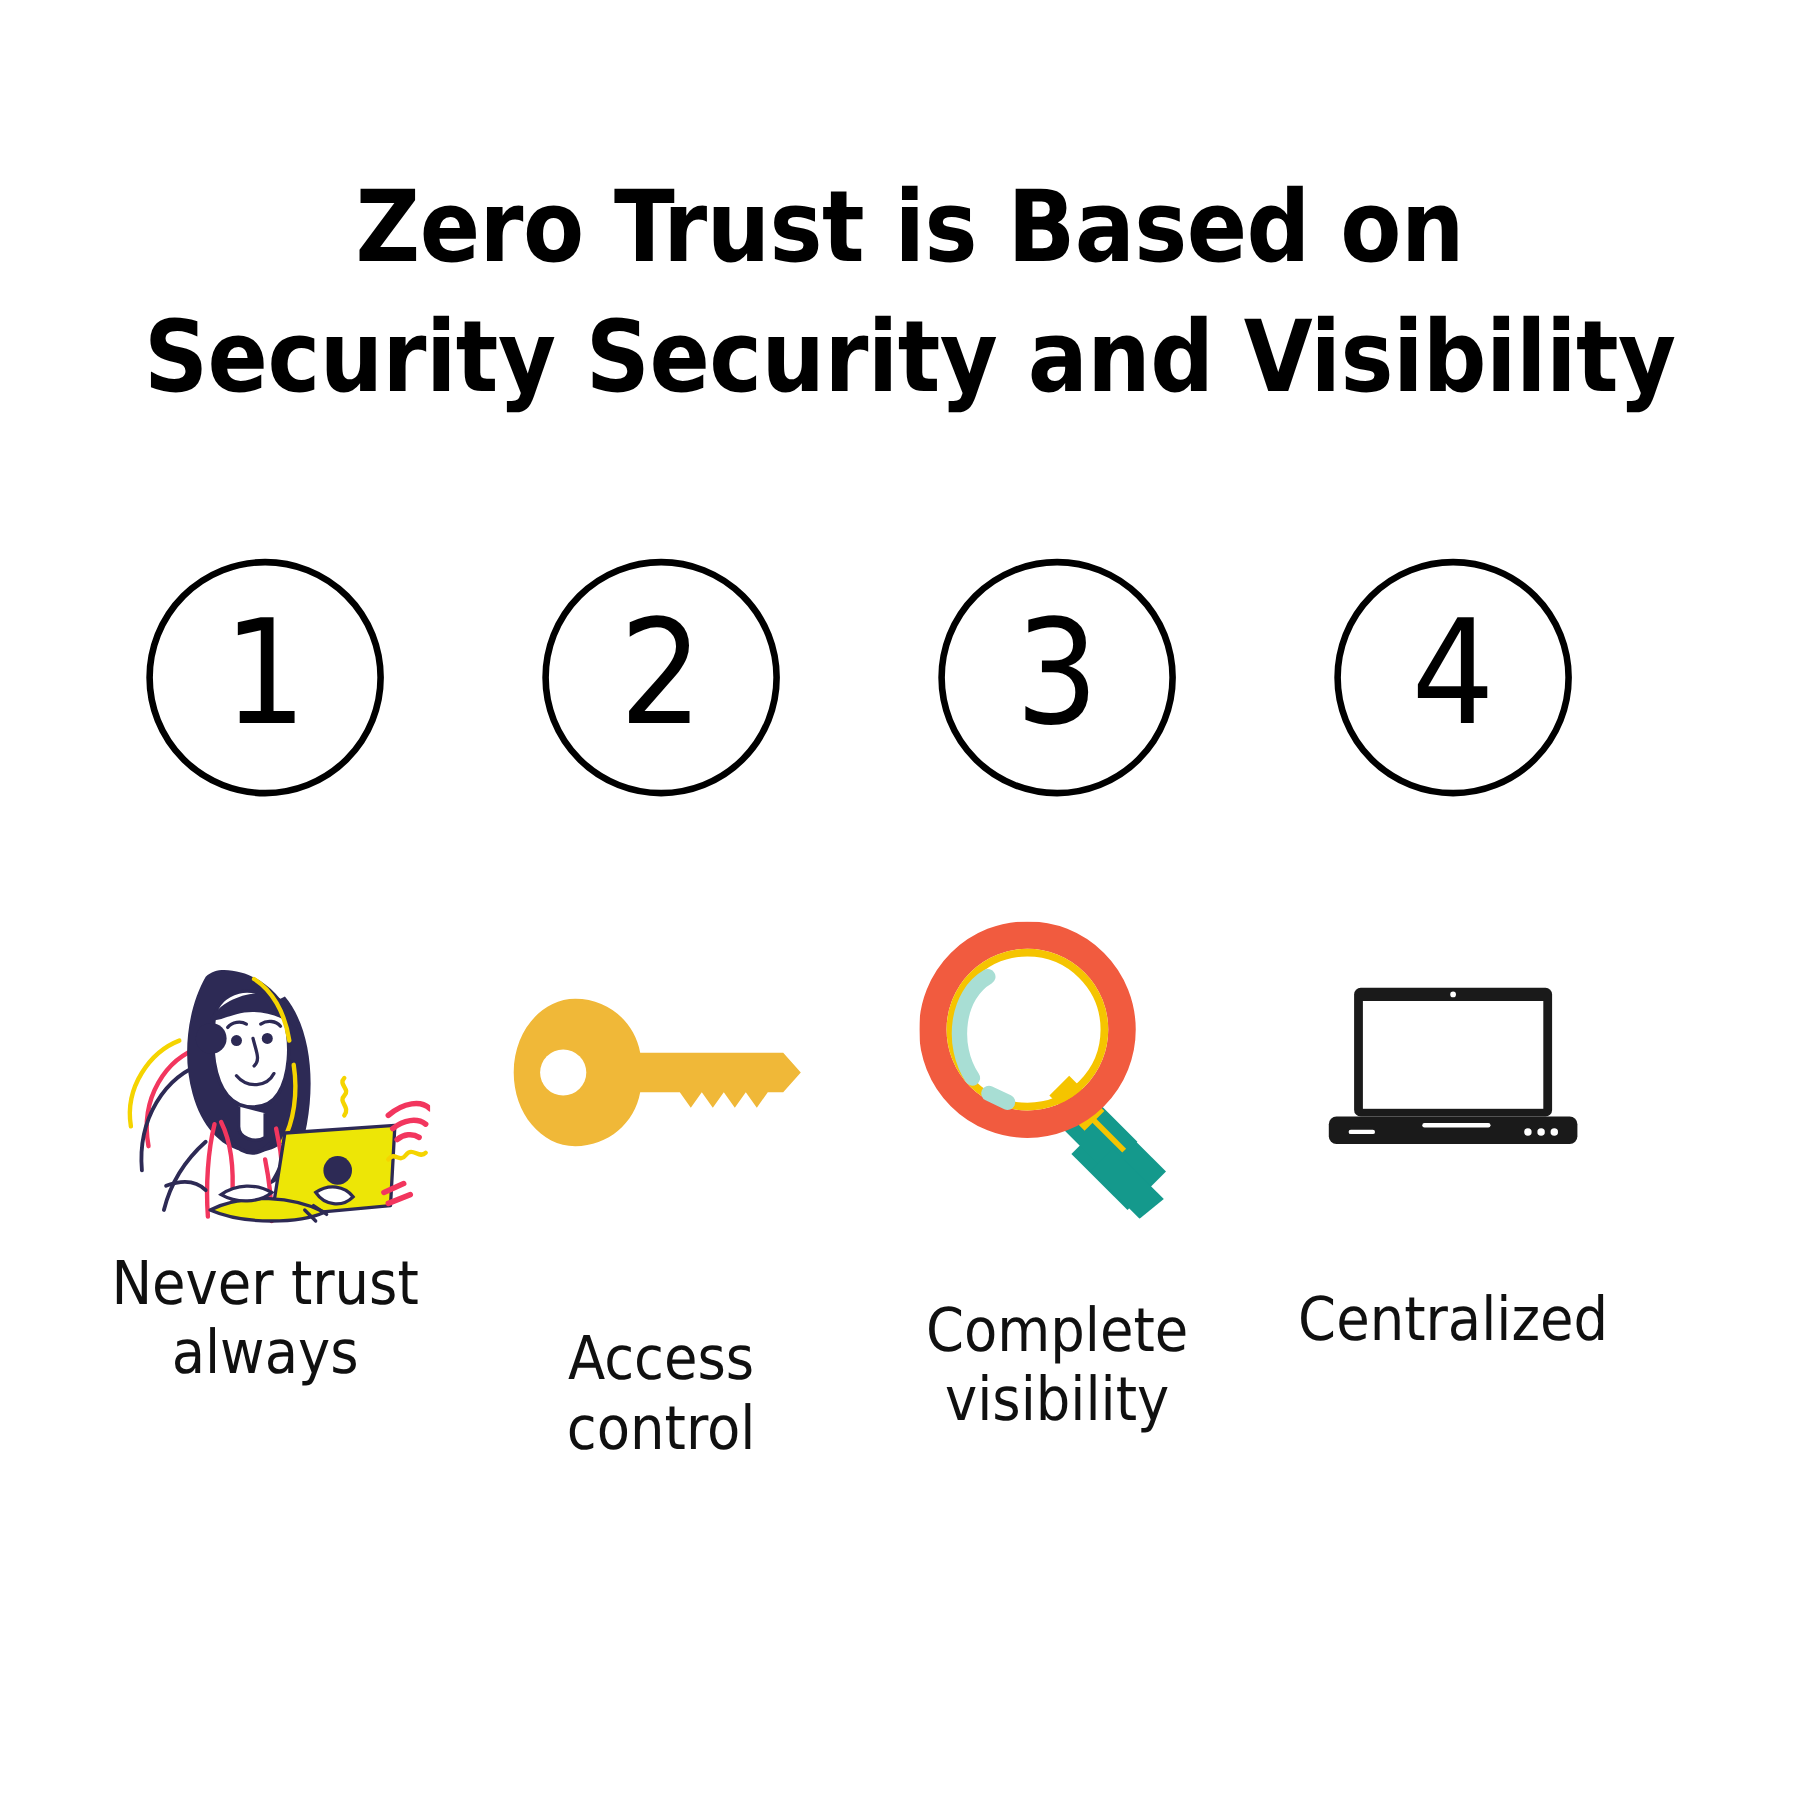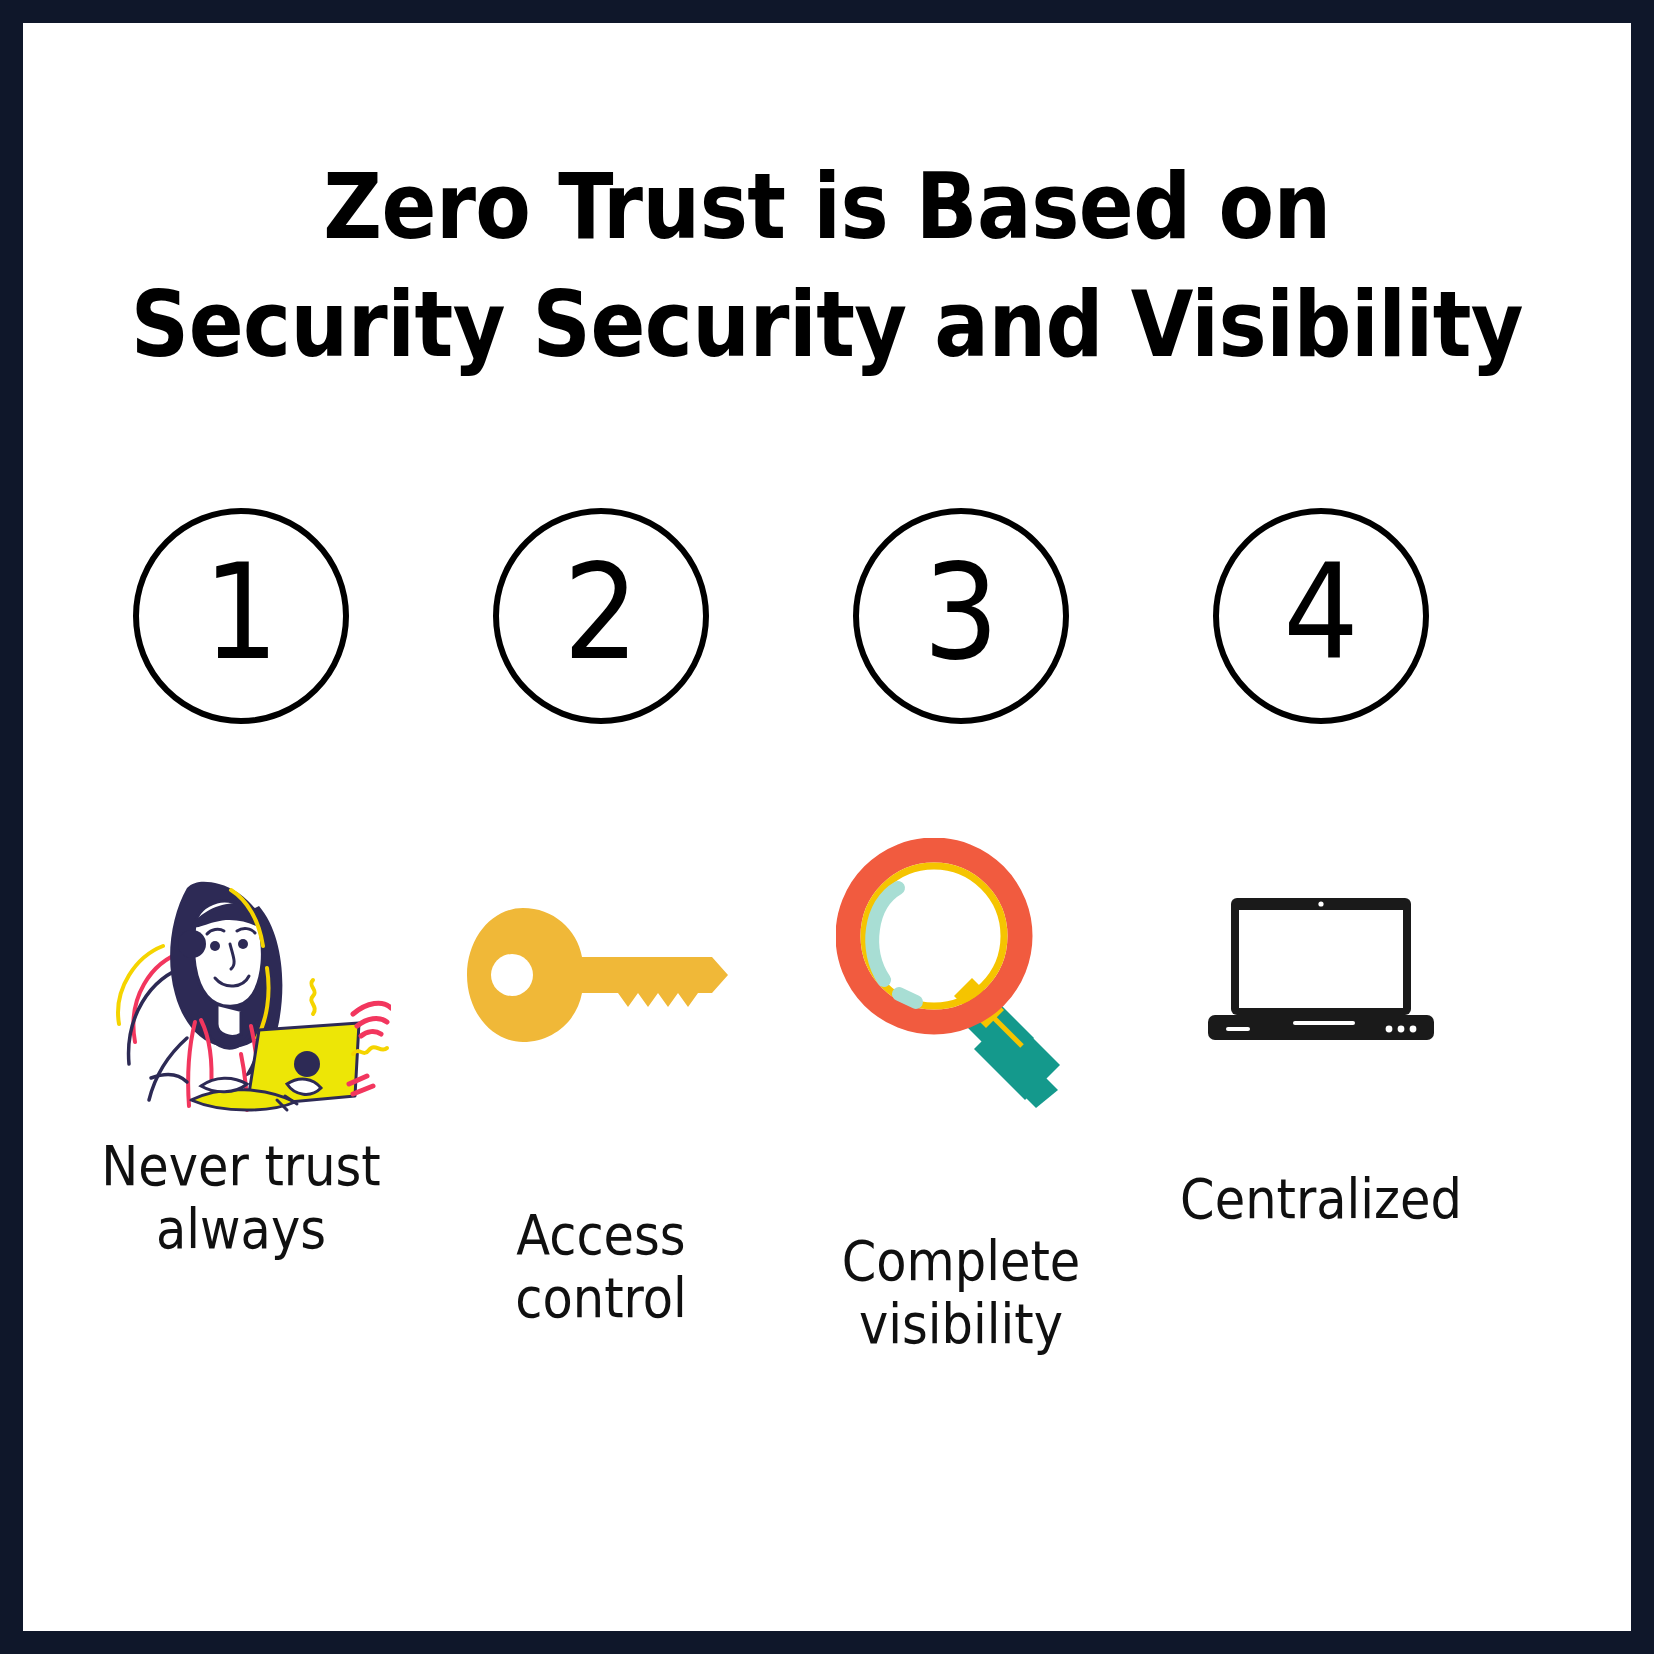--- a/index.html
+++ b/index.html
@@ -12,21 +12,21 @@
     height: 1654px;
     font-family: "Liberation Sans", sans-serif;
     overflow: hidden;
   }
 
   .frame {
     position: absolute;
     left: 0; top: 0;
     width: 1654px;
     height: 1654px;
-    background: #0f172a;
+    background: #ffffff;
     box-sizing: border-box;
   }
 
   .canvas {
     position: absolute;
     left: 23px;
     top: 23px;
     width: 1608px;
     height: 1608px;
     background: #ffffff;
@@ -112,21 +112,21 @@
     width: 360px;
     text-align: center;
     font-family: "DejaVu Sans Condensed", "Liberation Sans Narrow", "Liberation Sans", sans-serif;
     font-size: 55px;
     line-height: 63px;
     color: #101010;
     font-weight: 400;
   }
   .cap-0 { top: 1112px; }
   .cap-1 { top: 1145px; margin-top: 36px; }
-  .cap-2 { top: 1207px; }
+  .cap-2 { top: 1155px; }
   .cap-3 { top: 1145px; }
   .cap-line { display: block; white-space: nowrap; }
 </style>
 </head>
 <body>
 
 <div class="frame">
   <div class="canvas">
 
     <div class="title">

